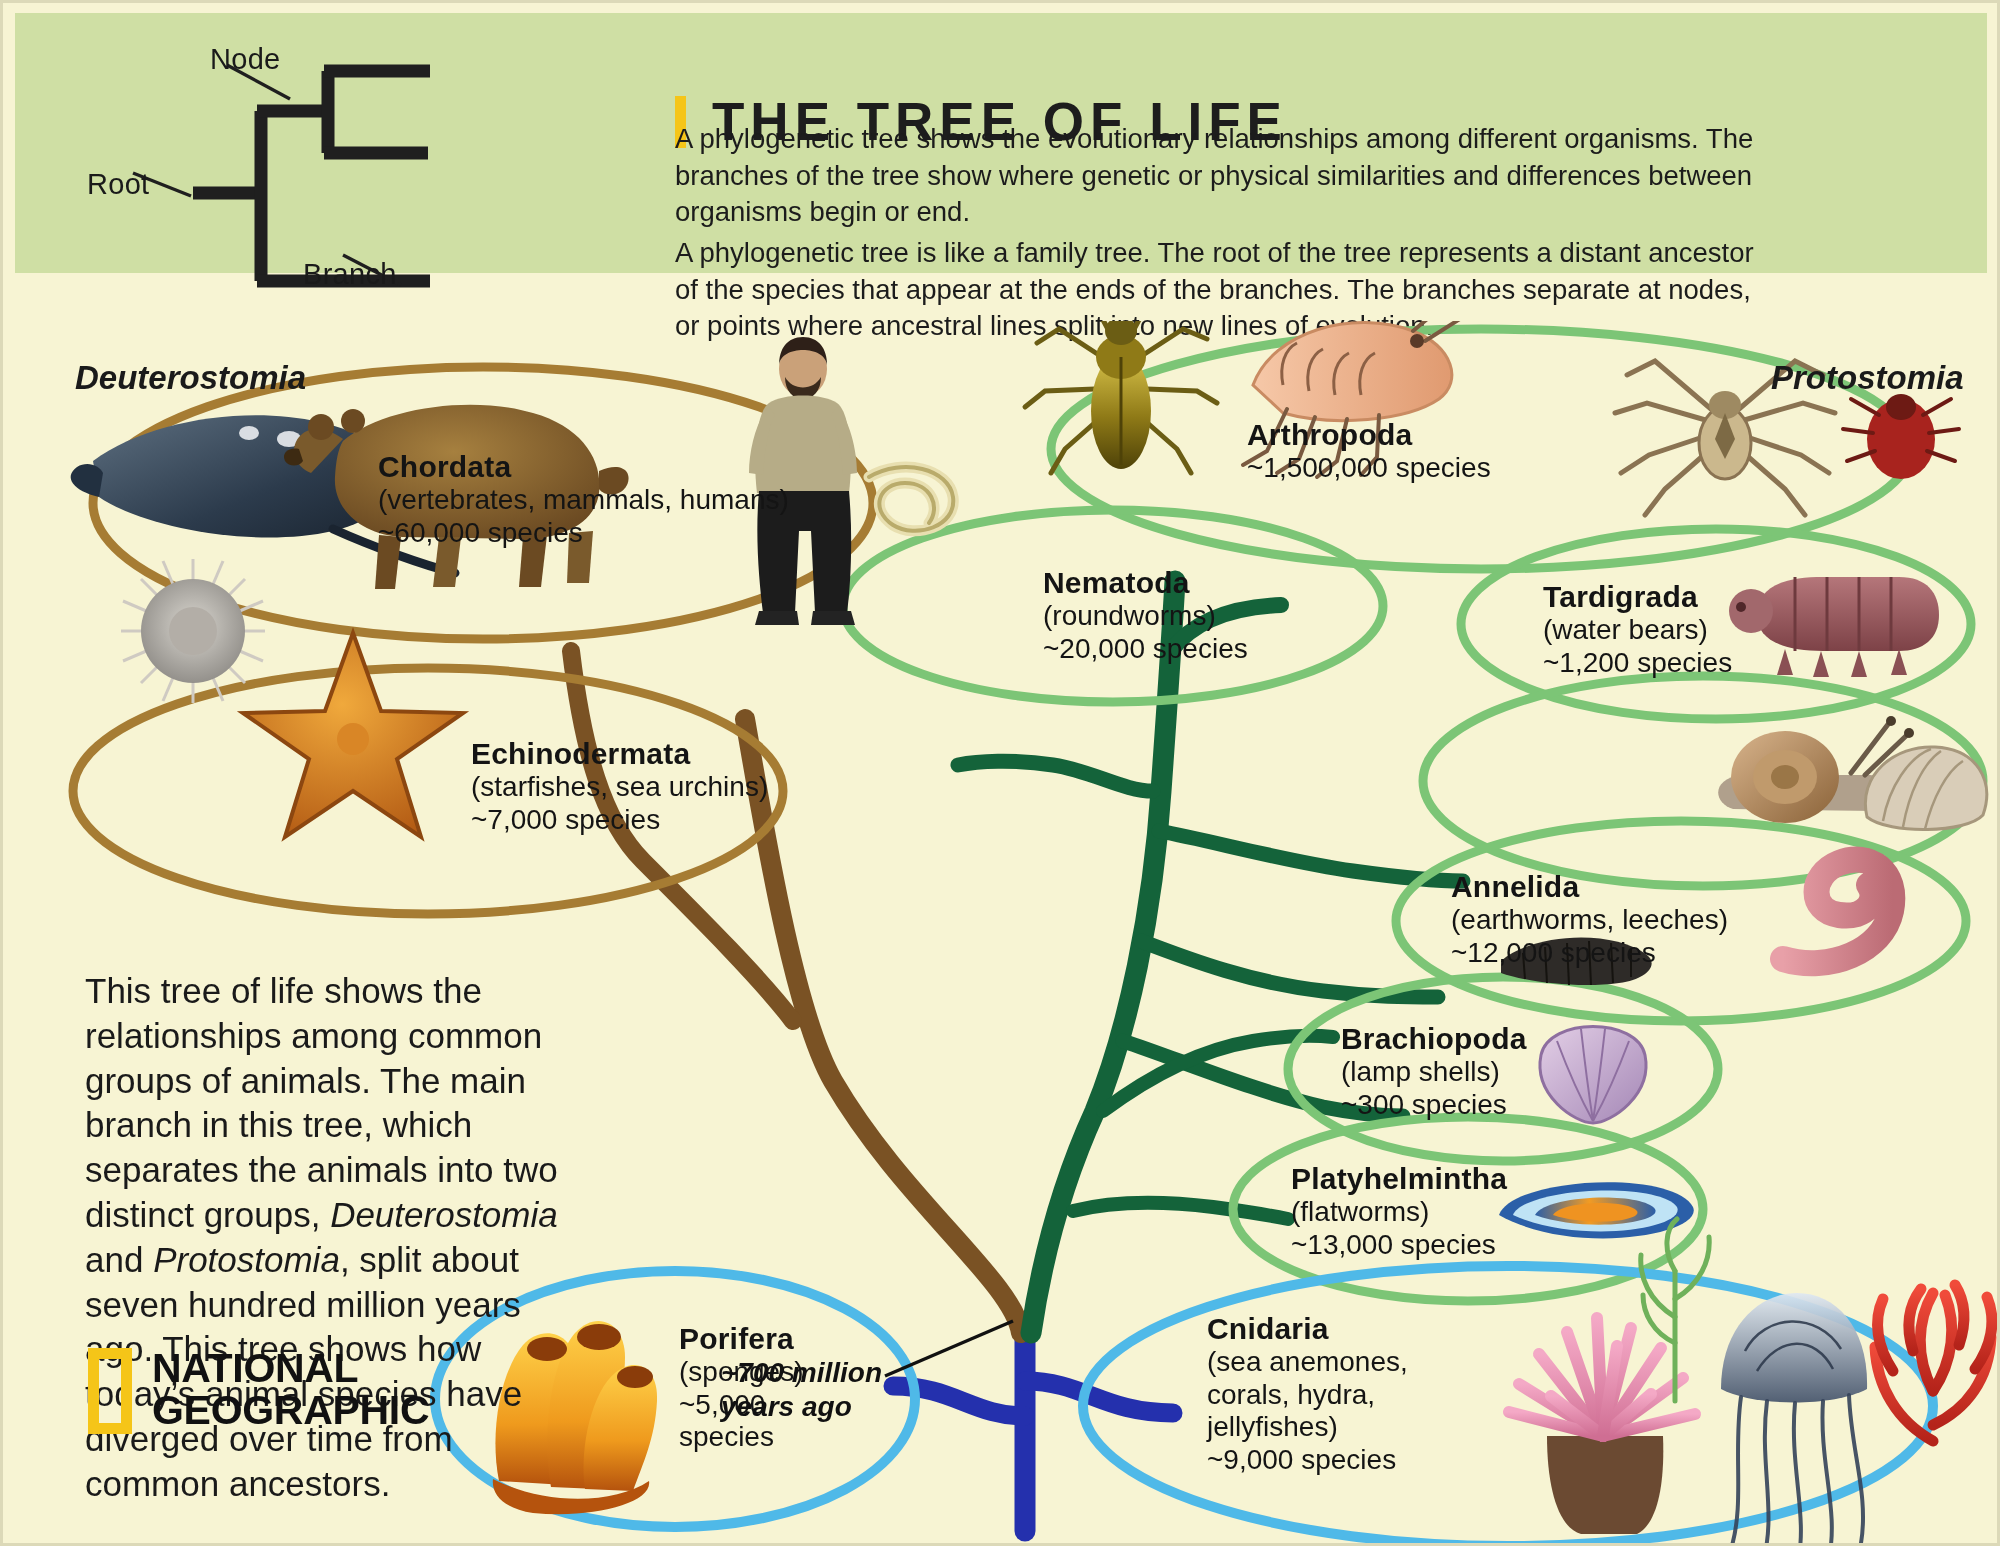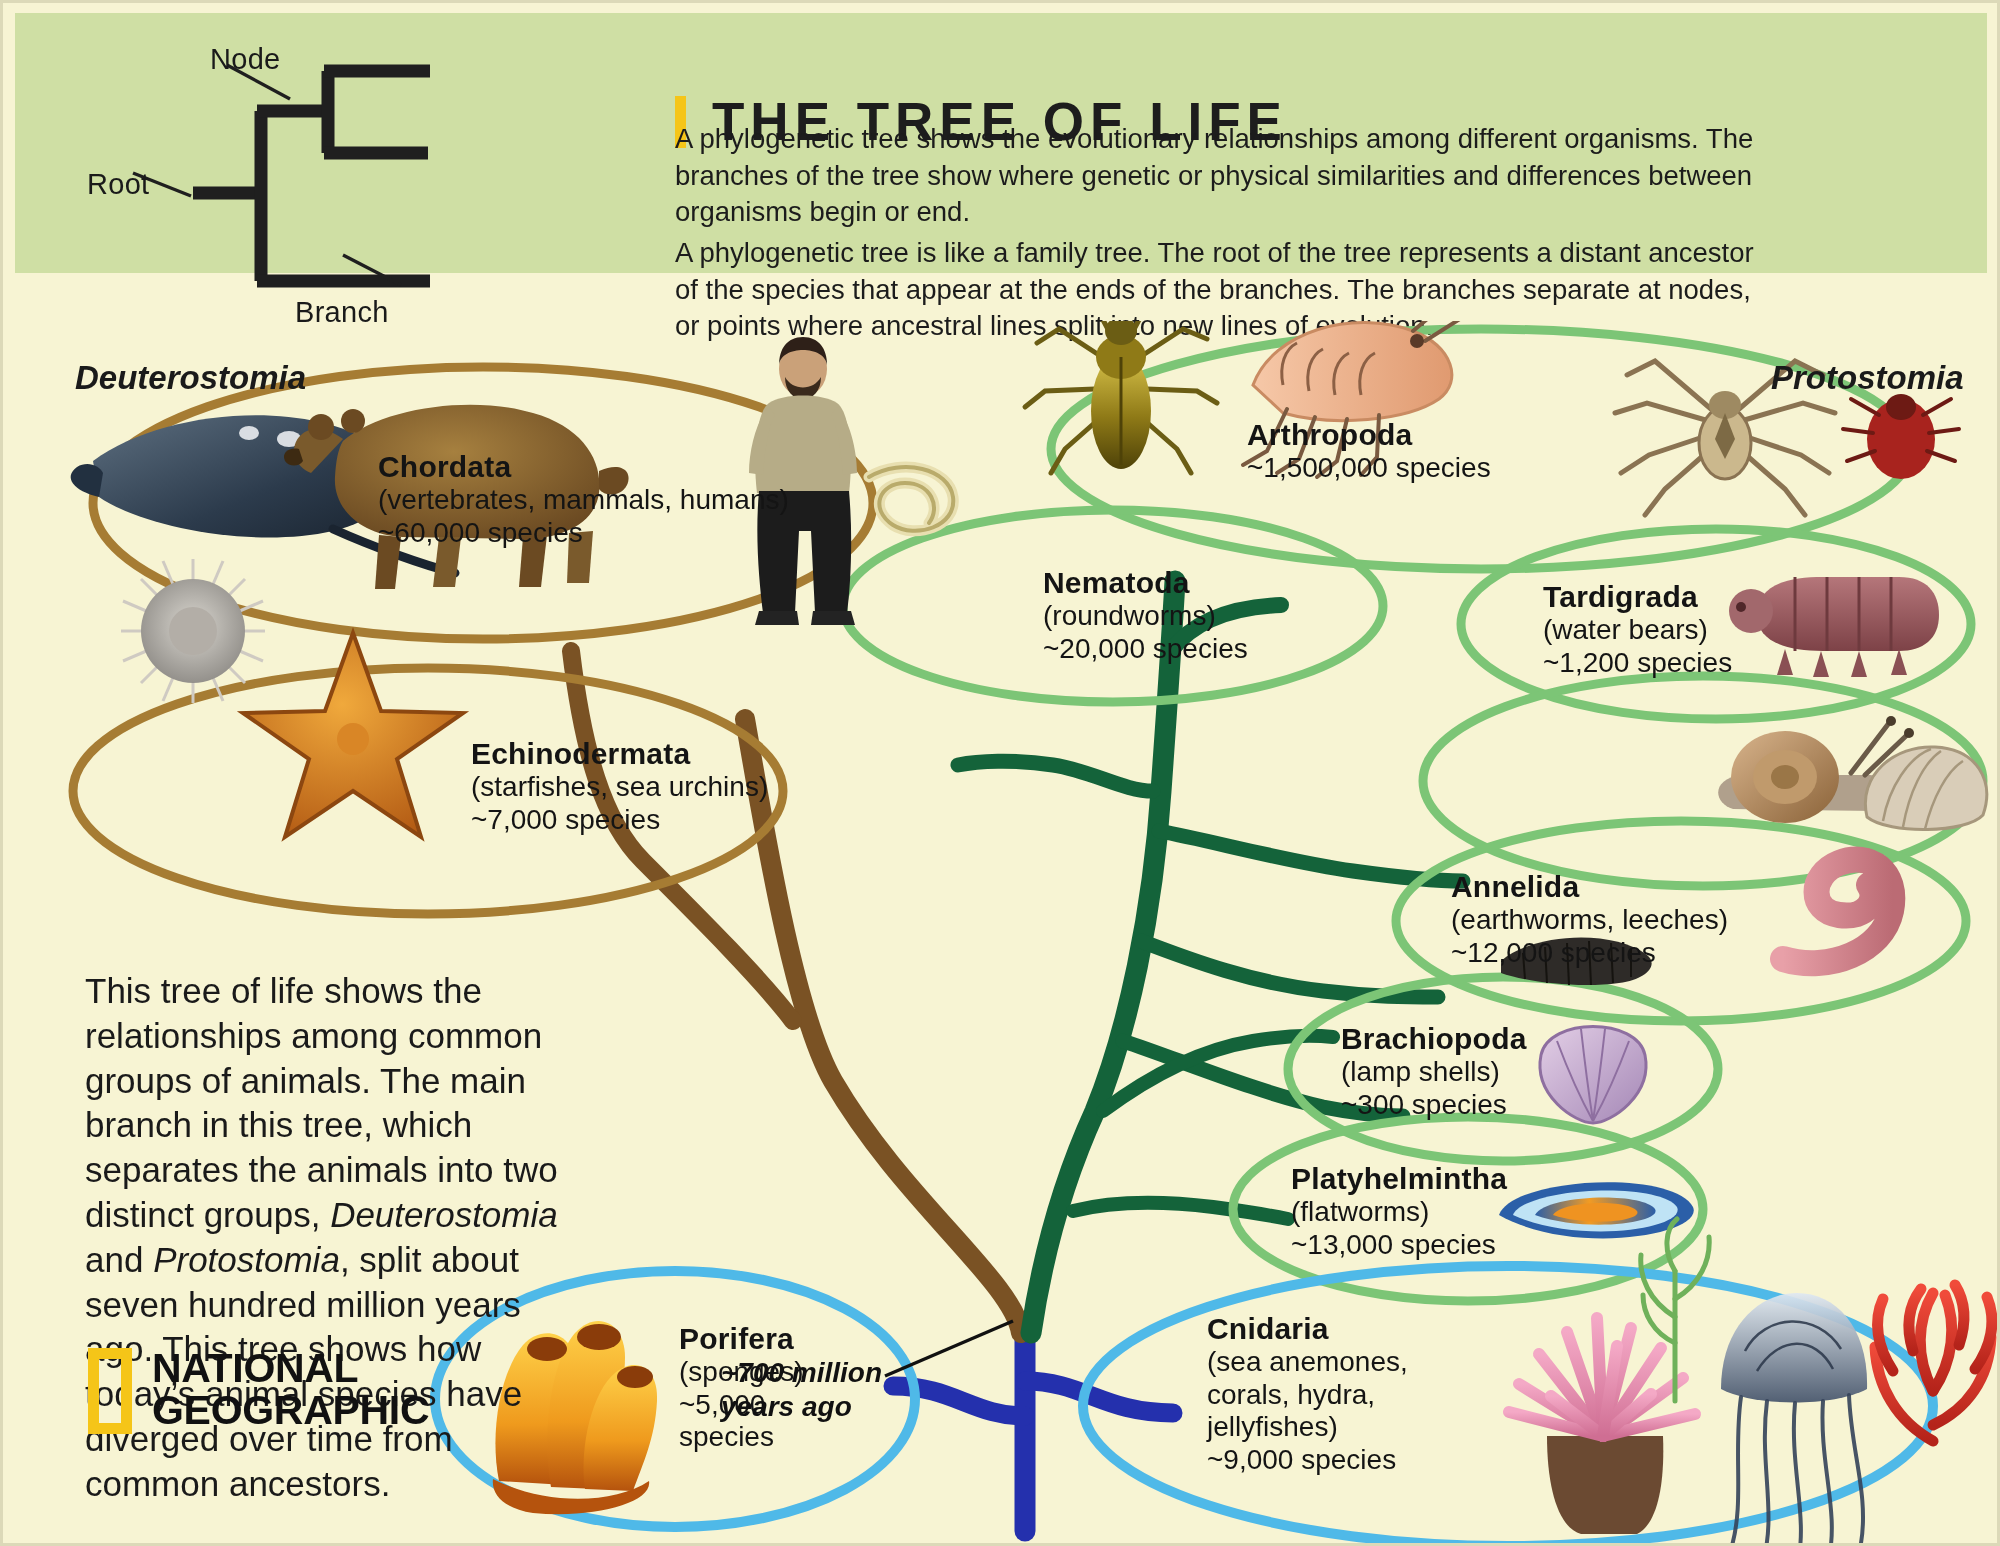--- a/index.html
+++ b/index.html
@@ -18,21 +18,21 @@
     background:#cfdfa4;
     box-sizing:border-box;
   }
   #legend-svg{position:absolute;left:30px;top:10px;}
   .legend-label{
     position:absolute;font-size:29px;color:#1a1a1a;
     font-family:"Liberation Sans", sans-serif;letter-spacing:.3px;
   }
   #legend-node{left:195px;top:30px;}
   #legend-root{left:72px;top:155px;}
-  #legend-branch{left:280px;top:245px;margin-top:38px;}
+  #legend-branch{left:288px;top:245px;}
 
   #title-wrap{position:absolute;left:660px;top:34px;display:flex;align-items:center;gap:26px;margin-top:48px;}
   #title-bar{width:11px;height:52px;background:#f5c518;}
   #title-text{
     font-size:53px;font-weight:bold;letter-spacing:6px;color:#1d1d1d;
     font-family:"Liberation Sans", sans-serif;line-height:1;
   }
   .hdr-para{
     position:absolute;left:660px;width:1085px;
     font-size:27.5px;line-height:1.33;color:#1c1c1c;

